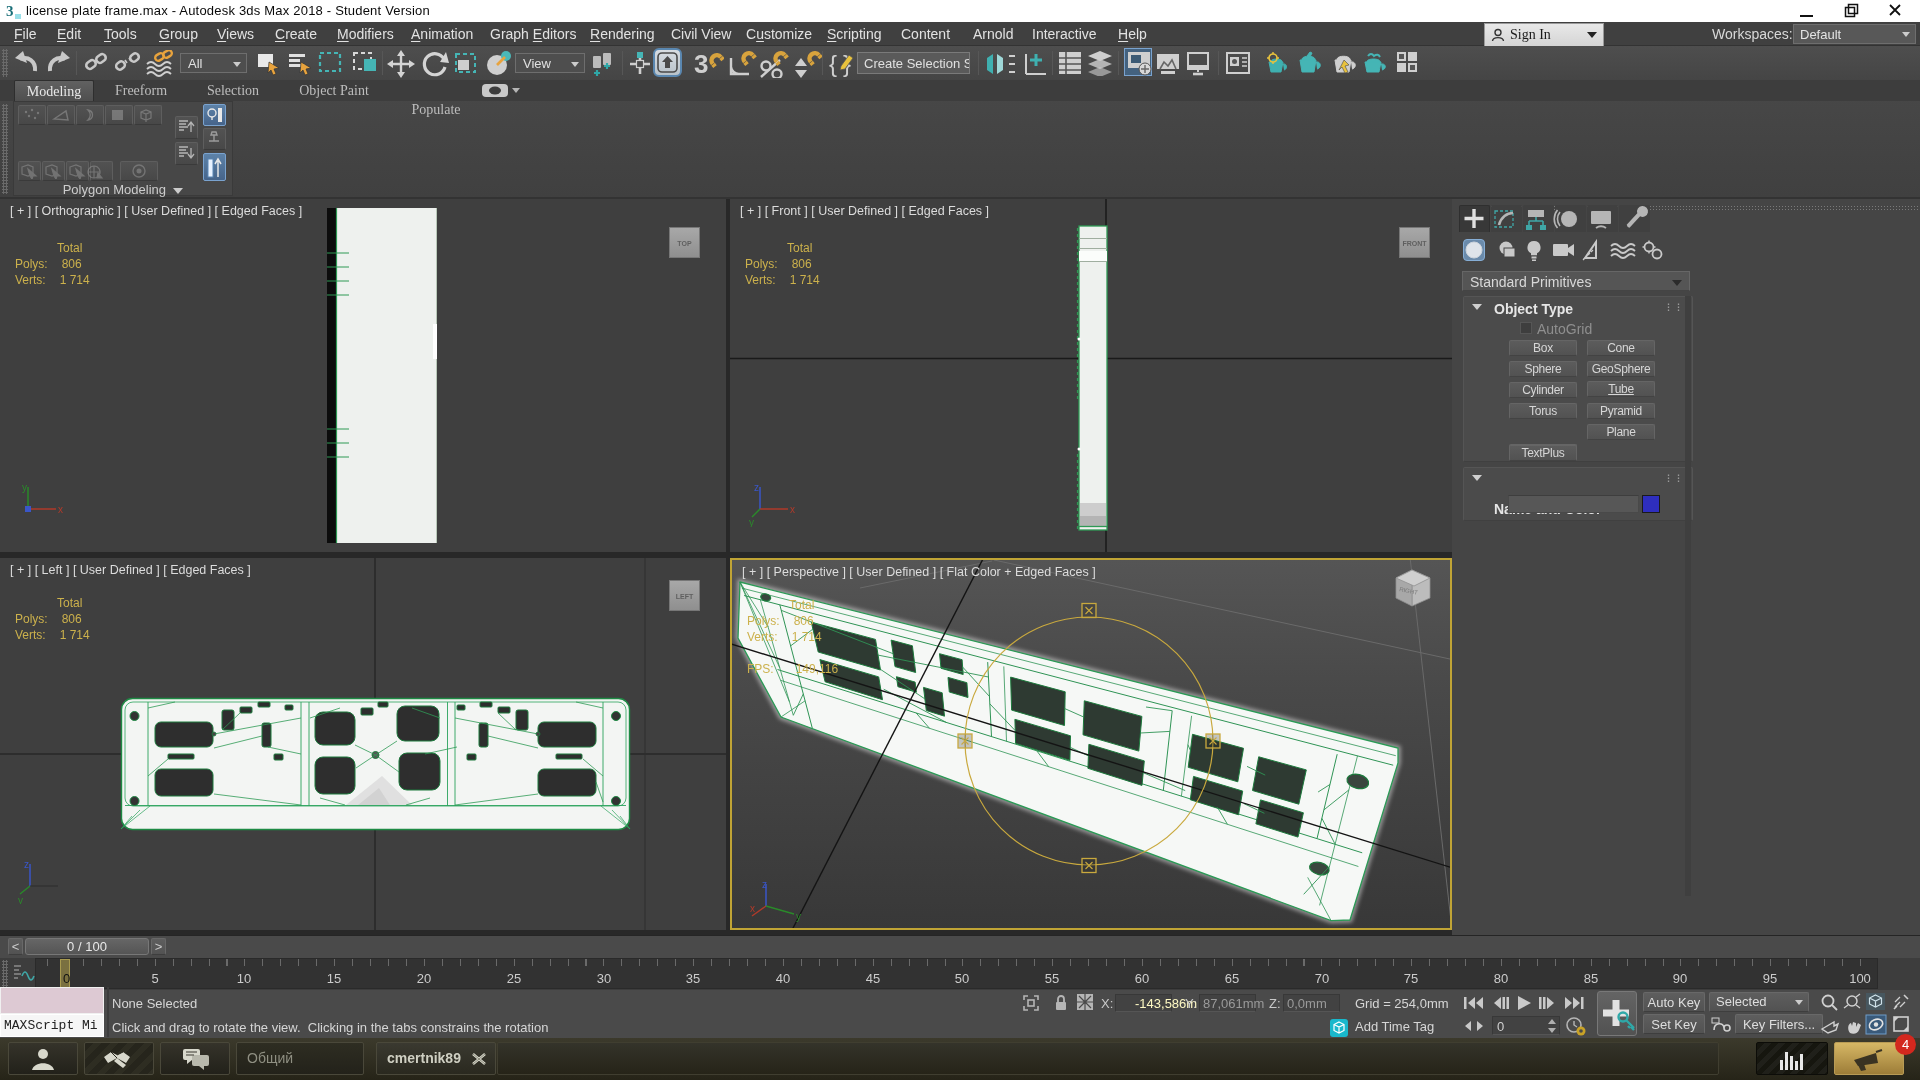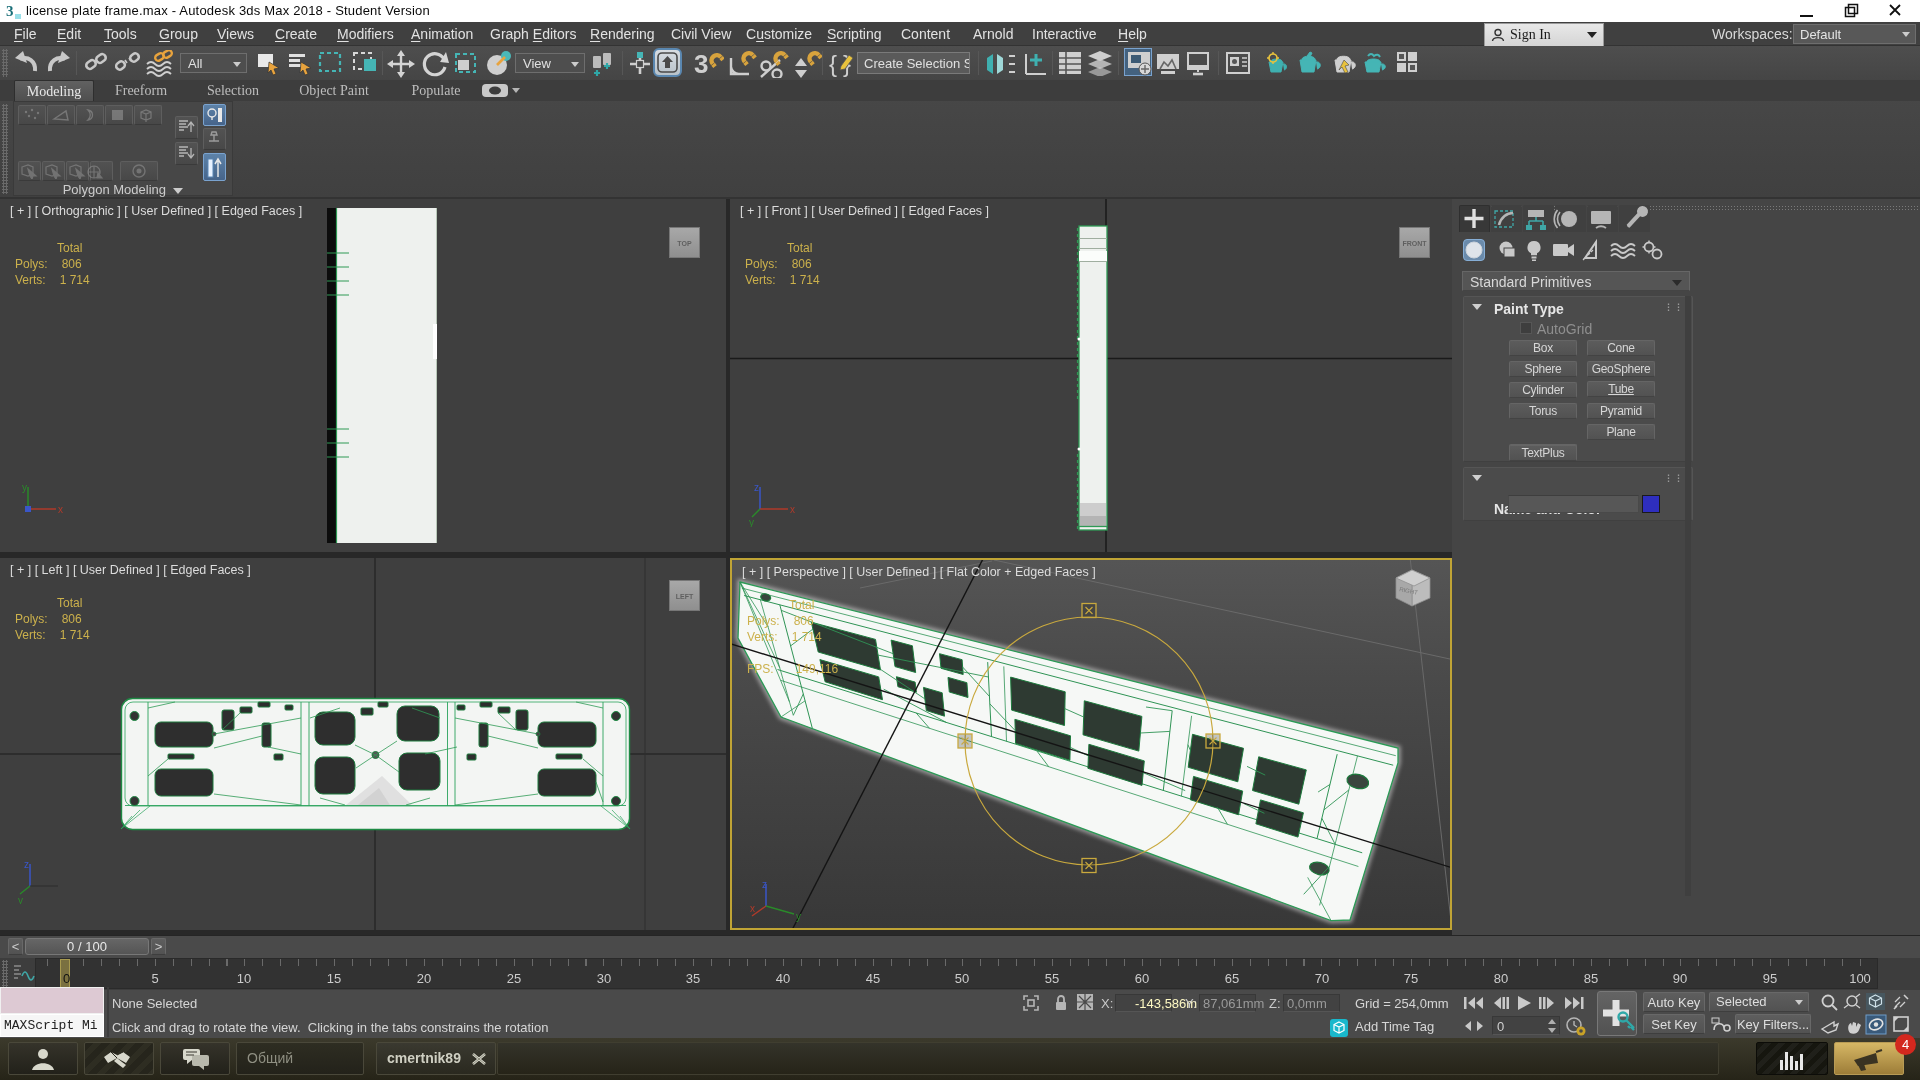--- a/index.html
+++ b/index.html
@@ -330,21 +330,21 @@
         </g>
       </svg>
 </div>
 
 <div class="abs" id="ribbon">
  <div id="rtabs"></div>
  <div class="rtab sel" style="left:14px;width:80px;">Modeling</div>
  <div class="rtab" style="left:104px;width:74px;">Freeform</div>
  <div class="rtab" style="left:196px;width:74px;">Selection</div>
  <div class="rtab" style="left:288px;width:92px;">Object Paint</div>
- <div class="rtab" style="left:398px;width:76px;">Populate</div>
+ <div class="rtab" style="left:398px;width:76px;margin-top:19px;">Populate</div>
  <svg class="abs" style="left:482px;top:3px" width="40" height="16">
         <rect x="0" y="1" width="26" height="13" rx="4" fill="#c9c9c9"></rect>
         <ellipse cx="13" cy="7.5" rx="6" ry="4" fill="#3d3d3d"></ellipse>
         <path d="M30 5 l8 0 l-4 5 Z" fill="#b5b5b5"></path>
       </svg>
  <div class="dothandle" style="left:2px;top:24px;height:90px"></div>
  <div id="rgroup"></div>
  <div id="rgrouplabel">Polygon Modeling &nbsp;<span style="display:inline-block;width:0;height:0;border-left:5px solid transparent;border-right:5px solid transparent;border-top:6px solid #ccc;vertical-align:middle"></span></div>
 
  <div class="rbtn" style="left:18px;top:25px;width:28px;height:20px"></div>
@@ -733,21 +733,21 @@
         </g>
  </svg>
  <div class="combo" style="left:10px;top:72px;width:228px;height:20px;">
         <span class="abs" style="left:7px;top:2px">Standard Primitives</span>
         <div class="abs" style="right:7px;top:8px;width:0;height:0;border-left:5px solid transparent;border-right:5px solid transparent;border-top:6px solid #2b2b2b;"></div>
       </div>
 
  <div class="rollout" style="top:97px;height:166px;">
   <div class="rollhead">
           <span style="position:absolute;left:8px;top:7px;width:0;height:0;border-left:5px solid transparent;border-right:5px solid transparent;border-top:6px solid #cfcfcf;"></span>
-          <span style="position:absolute;left:30px;top:4px;">Paint Type</span>
+          <span style="position:absolute;left:30px;top:4px;">Object Type</span>
           <span style="position:absolute;right:8px;top:5px;color:#9a9a9a;font-size:9px;letter-spacing:1px;">⋮⋮</span>
         </div>
   <div class="abs" style="left:56px;top:25px;width:12px;height:12px;background:#3e3e3e;border:1px solid #565656;"></div>
   <span class="abs" style="left:73px;top:24px;color:#8f8f8f;font-size:14px;">AutoGrid</span>
   <div class="pbtn" style="left:45px;top:43px;">Box</div>
         <div class="pbtn" style="left:123px;top:43px;">Cone</div>
   <div class="pbtn" style="left:45px;top:64px;">Sphere</div>
         <div class="pbtn" style="left:123px;top:64px;">GeoSphere</div>
   <div class="pbtn" style="left:45px;top:85px;">Cylinder</div>
         <div class="pbtn" style="left:123px;top:84px;text-decoration:underline;">Tube</div>
@@ -901,21 +901,21 @@
  <div class="sbtn" style="left:1643px;top:2px;width:62px;height:20px;line-height:19px;">Auto Key</div>
  <div class="sbtn" style="left:1643px;top:24px;width:62px;height:20px;line-height:19px;">Set Key</div>
  <div class="sbtn" style="left:1709px;top:2px;width:100px;height:20px;">
         <span class="abs" style="left:6px;top:1px">Selected</span>
         <div class="abs" style="right:5px;top:7px;width:0;height:0;border-left:4px solid transparent;border-right:4px solid transparent;border-top:5px solid #ccc;"></div>
       </div>
  <svg class="abs" style="left:1710px;top:26px" width="26" height="18">
         <path d="M4 14 c0 -8 10 -8 10 -2 m0 0 a3 3 0 1 0 6 0 a3 3 0 1 0 -6 0" fill="none" stroke="#d0d0d0" stroke-width="1.6"></path>
         <rect x="2" y="2" width="7" height="5" fill="none" stroke="#d0d0d0"></rect>
       </svg>
- <div class="sbtn" style="left:1735px;top:24px;width:76px;height:20px;line-height:19px;">Key Filters...</div>
+ <div class="sbtn" style="left:1735px;top:24px;width:88px;height:20px;line-height:19px;">Key Filters...</div>
  <svg class="abs" style="left:1820px;top:3px" width="95" height="42">
   <g fill="none" stroke="#d0d0d0" stroke-width="1.8">
           <circle cx="8" cy="8" r="5.5"></circle>
           <path d="M12 12 l5 5"></path>
         </g>
   <g transform="translate(24,0)">
           <circle cx="8" cy="8" r="5" fill="none" stroke="#d0d0d0" stroke-width="1.5"></circle>
           <path d="M12 4 l4 -3 M12 12 l4 3 M4 12 l-4 3" stroke="#d0d0d0" stroke-width="1.3"></path>
         </g>
   <g transform="translate(46,0)">

